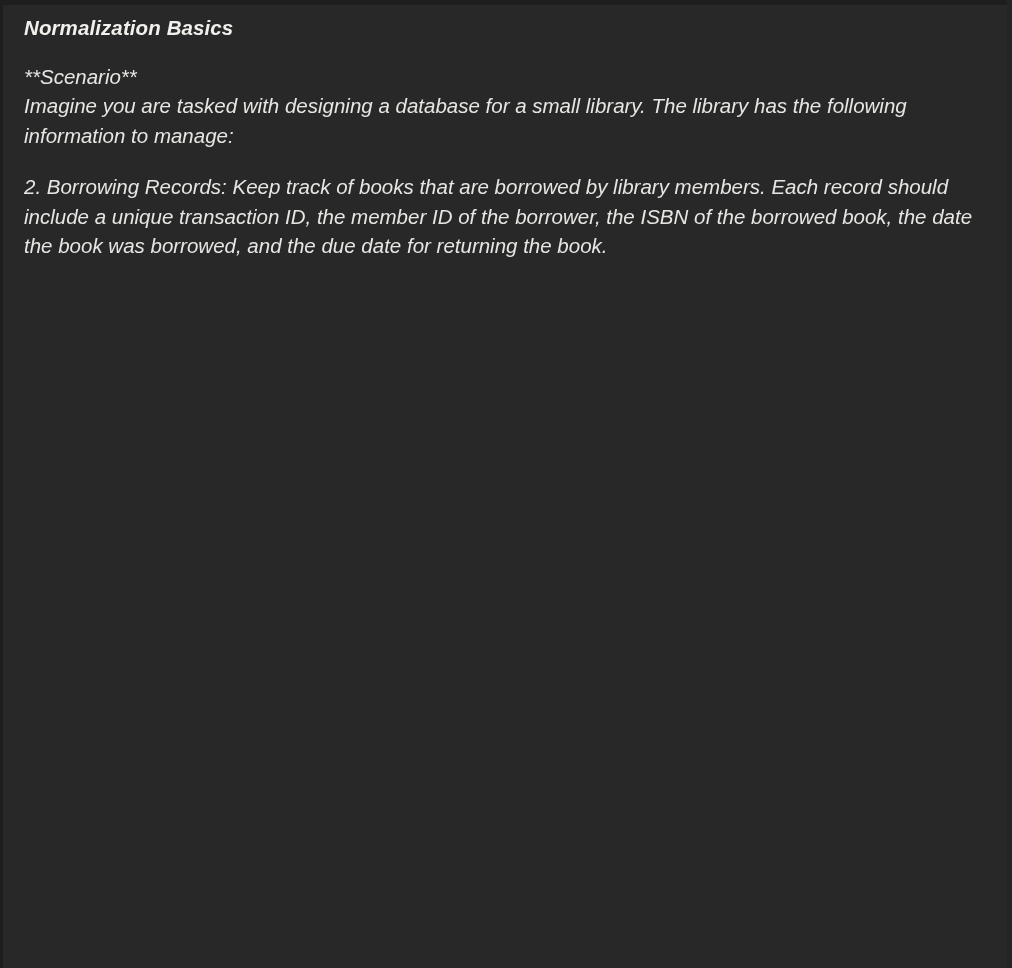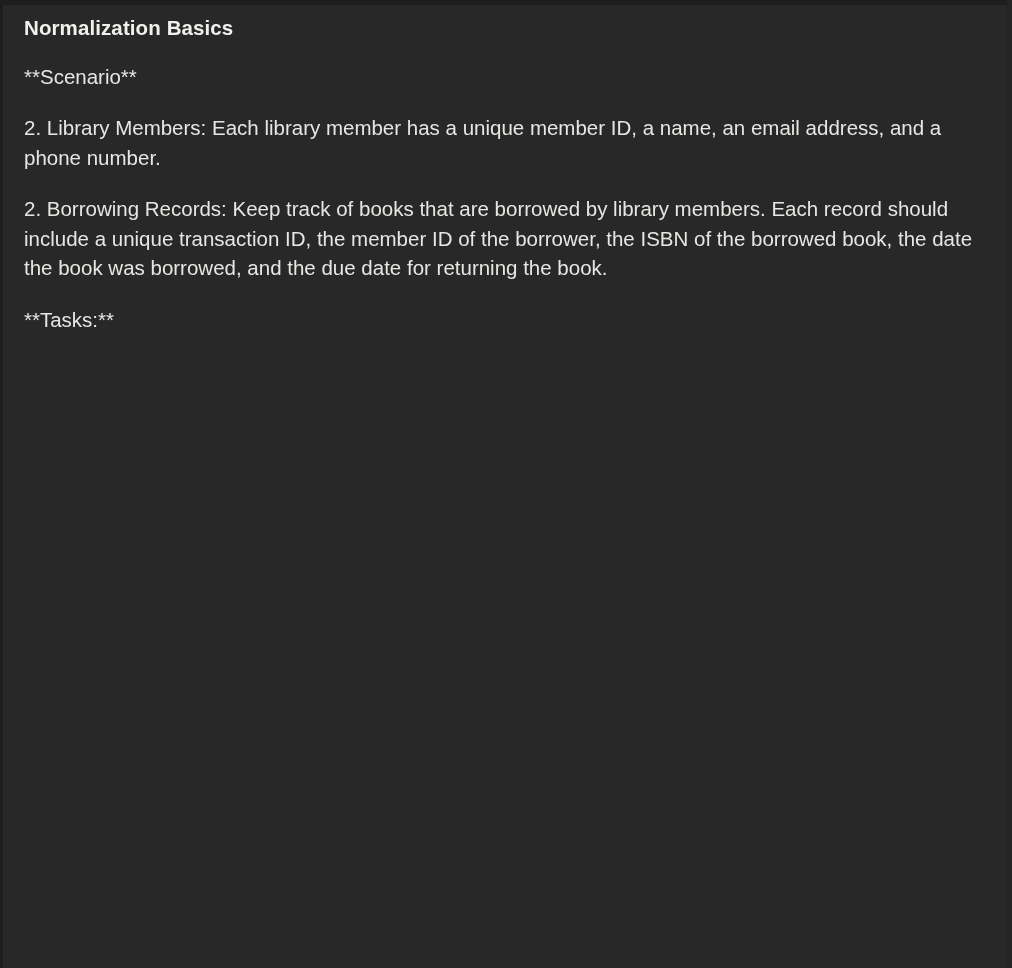--- a/index.html
+++ b/index.html
@@ -13,20 +13,21 @@
     overflow: hidden;
     font-family: "Liberation Sans", sans-serif;
     color: #e8e6e3;
   }
   #page {
     box-sizing: border-box;
     width: 1012px;
     height: 968px;
     padding: 14px 22px 0 24px;
     background: #282828;
+    font-style: italic;
   }
   .doc-title {
     font-size: 20.5px;
     font-weight: bold;
     line-height: 1.35;
     color: #f2f0ed;
     margin: 0 0 20px 0;
     letter-spacing: 0.1px;
   }
   .para {
@@ -77,25 +78,24 @@
 <div class="topbar"></div>
 <div class="sidestrip-left"></div>
 <div class="sidestrip-right"></div>
 
 <div id="page">
 
   <h1 class="doc-title">Normalization Basics</h1>
 
   <p class="para">
     <span>**Scenario**</span><br>
+    <span>Imagine you are tasked with designing a database for a small library. The library has the following information to manage:</span>
   </p>
 
 
-  <p class="para">2. Library Members: Each library member has a unique member ID, a name, an email address, and a phone number.</p>
 
   <p class="para">2. Borrowing Records: Keep track of books that are borrowed by library members. Each record should include a unique transaction ID, the member ID of the borrower, the ISBN of the borrowed book, the date the book was borrowed, and the due date for returning the book.</p>
 
-  <p class="para">**Tasks:**</p>
 
 
 
 
 </div>
 
 </body></html>

